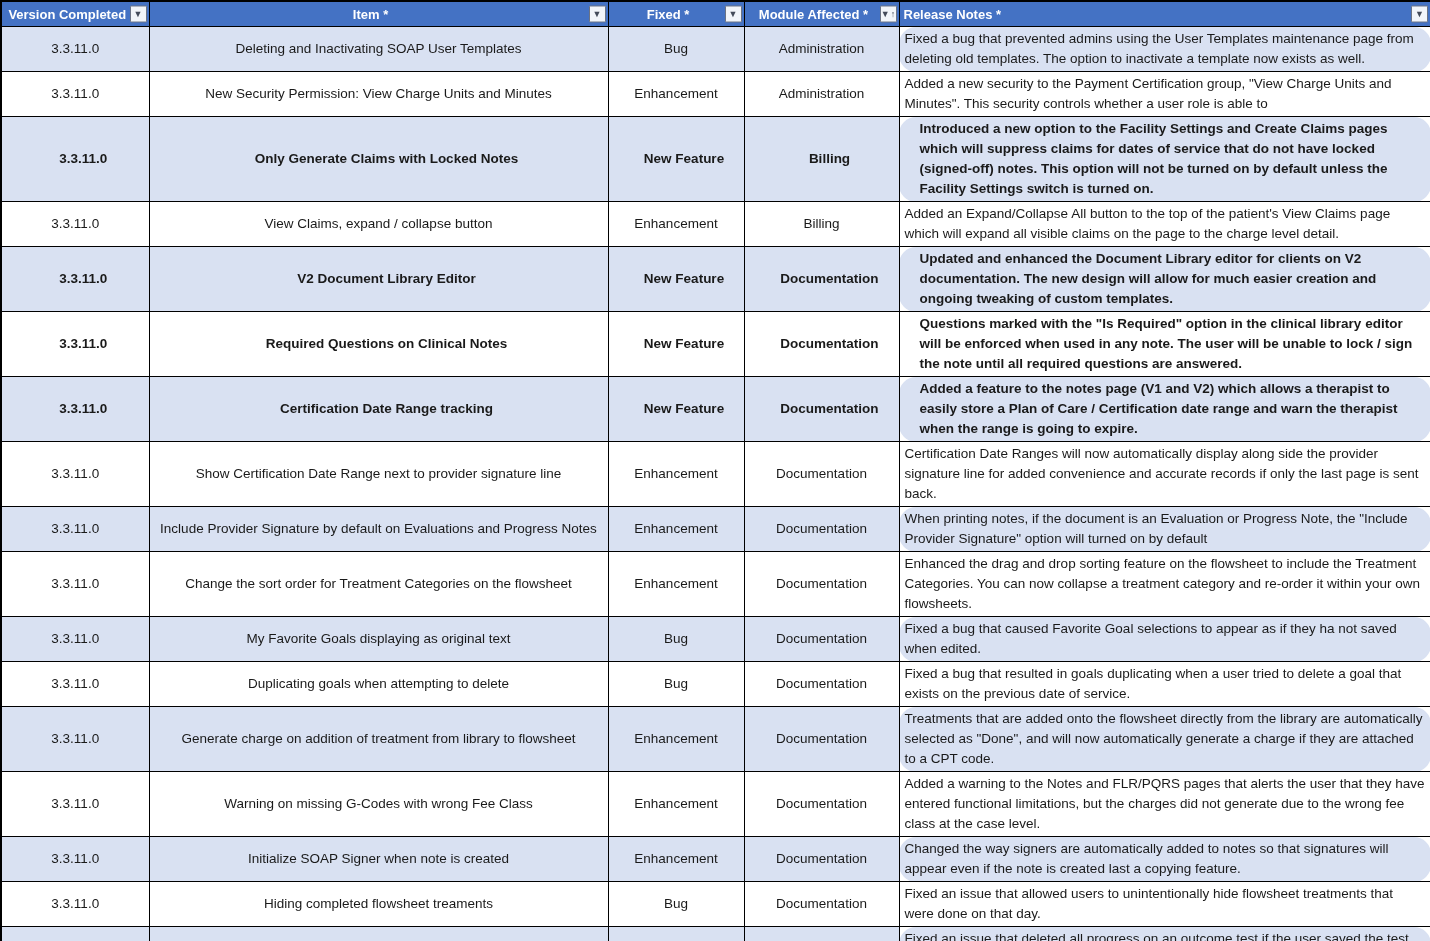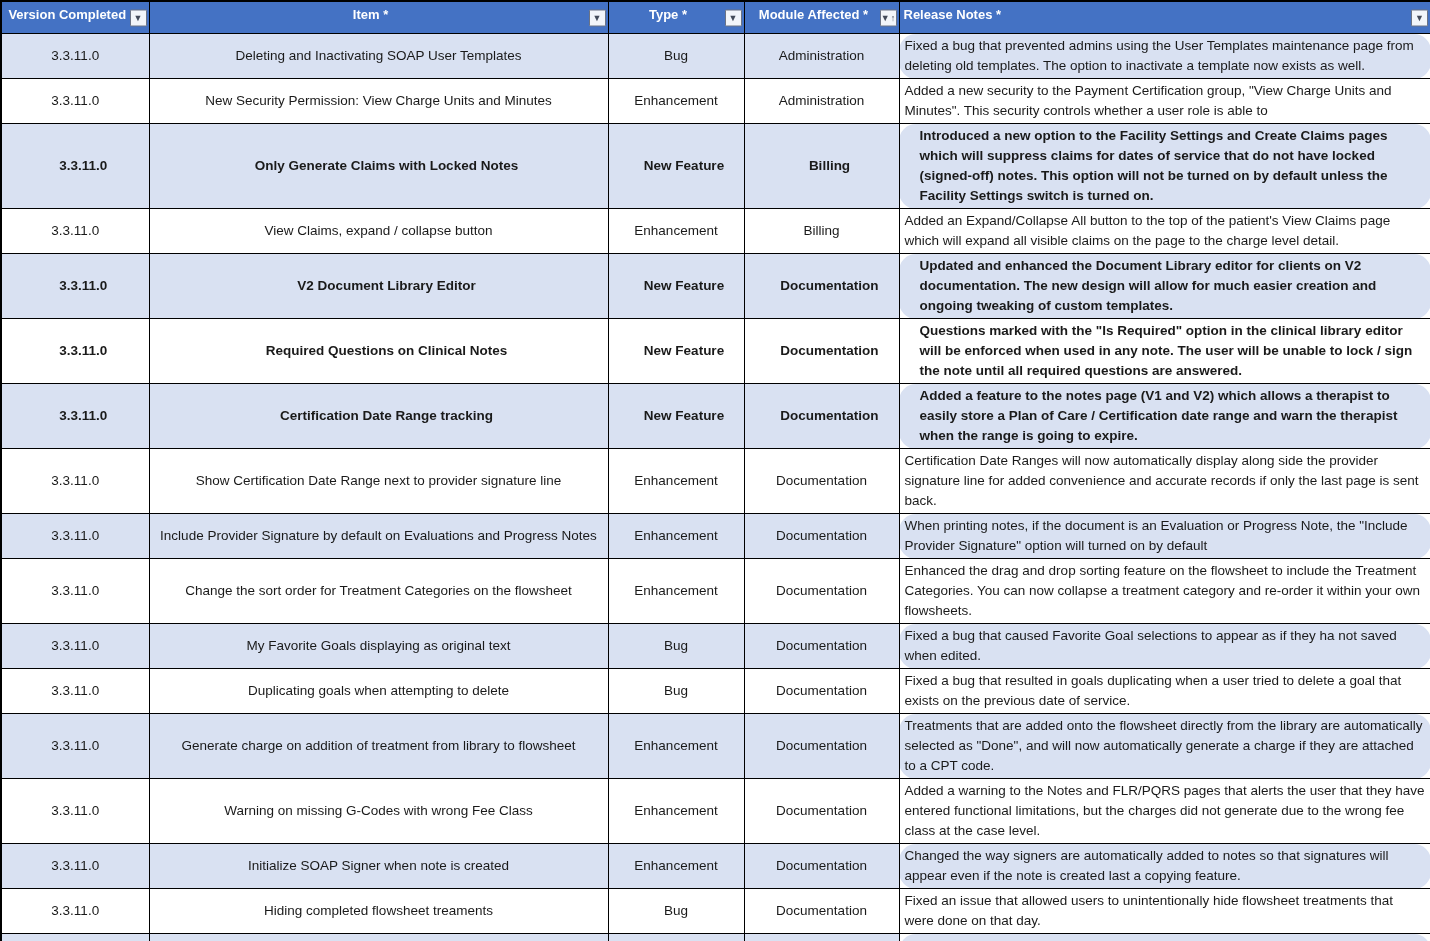--- a/index.html
+++ b/index.html
@@ -28,21 +28,21 @@
   table.sheet th, table.sheet td{
     border:1px solid var(--grid);
     overflow:hidden;
   }
   thead th{
     background:var(--header-bg);
     color:var(--header-text);
     font-size:13px;
     font-weight:bold;
     height:22px;
-    padding:1px 20px 8px 4px;
+    padding:1px 20px 1px 4px;
     position:relative;
     text-align:center;
     white-space:nowrap;
   }
   thead th.left{text-align:left;}
   .filter-btn{
     position:absolute;
     right:2px;top:50%;
     transform:translateY(-50%);
     width:17px;height:17px;
@@ -89,21 +89,21 @@
             <span>▼</span>
           </button>
       </th>
       <th>
         <span>Item *</span>
         <button class="filter-btn">
             <span>▼</span>
           </button>
       </th>
       <th>
-        <span>Type *</span>
+        <span>Fixed *</span>
         <button class="filter-btn">
             <span>▼</span>
           </button>
       </th>
       <th>
         <span>Module Affected *</span>
         <button class="filter-btn">
             <span>▼</span>
             <span class="sort-glyph">↑</span>
           </button>

